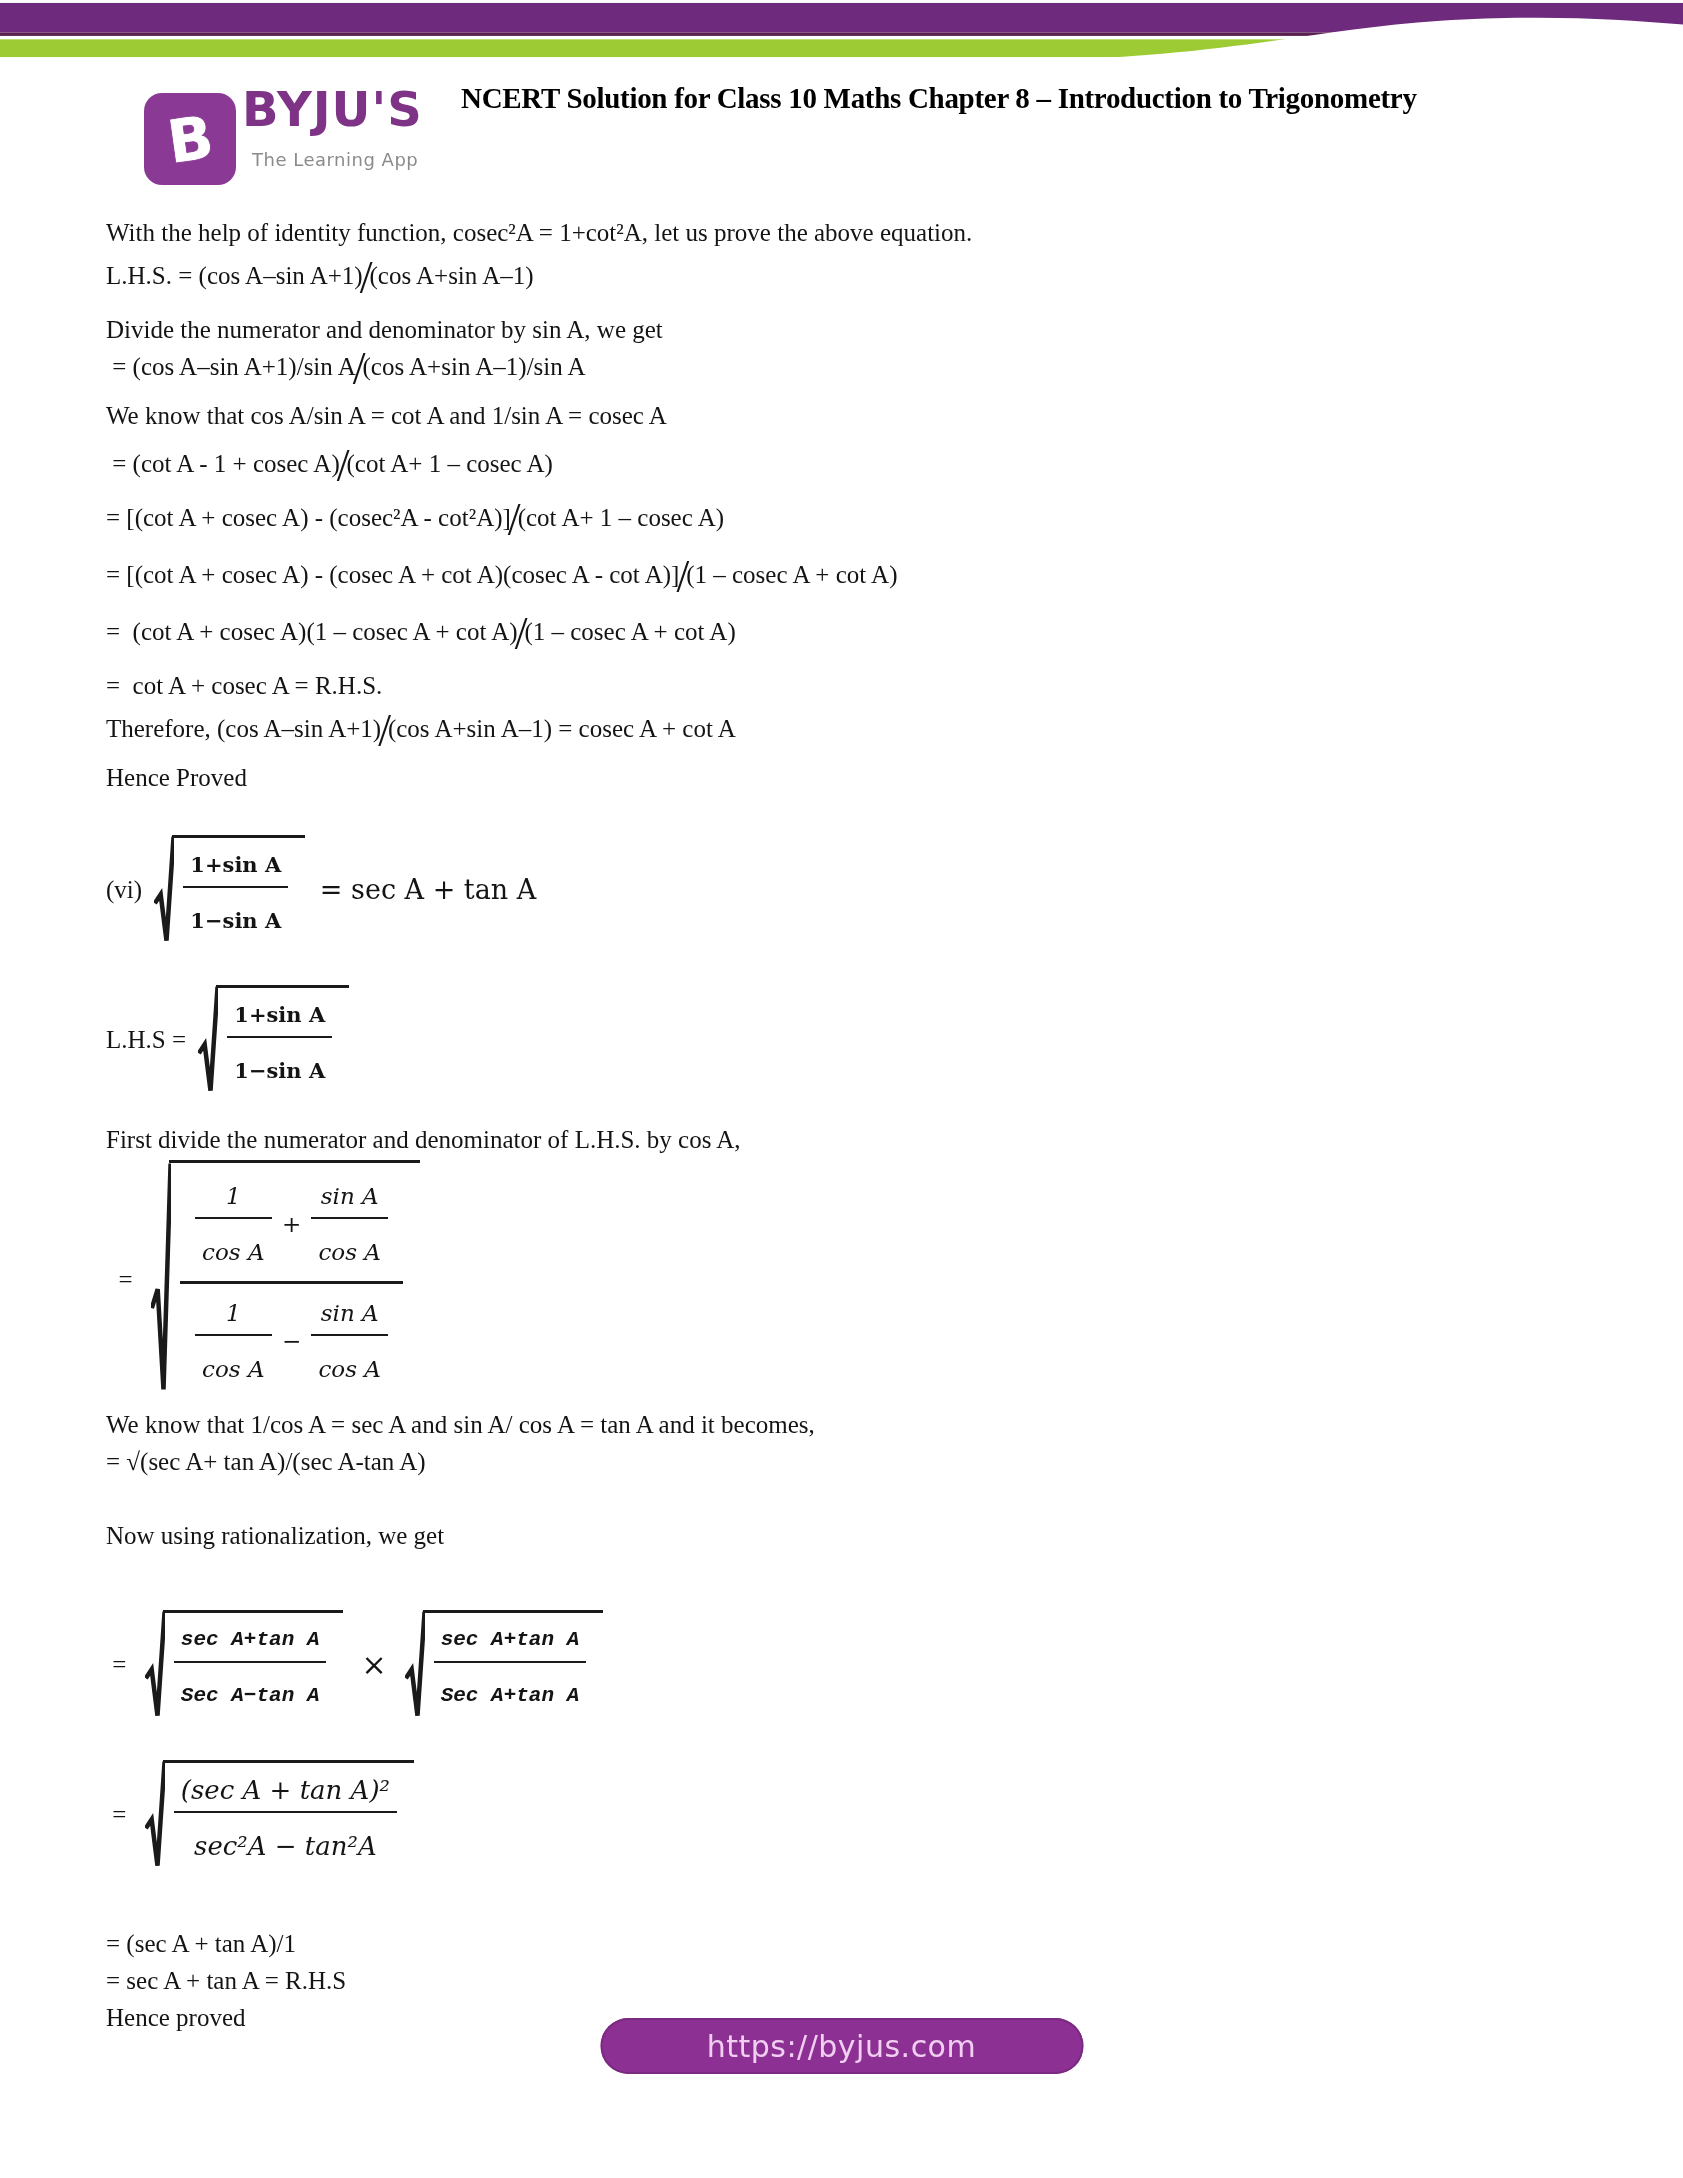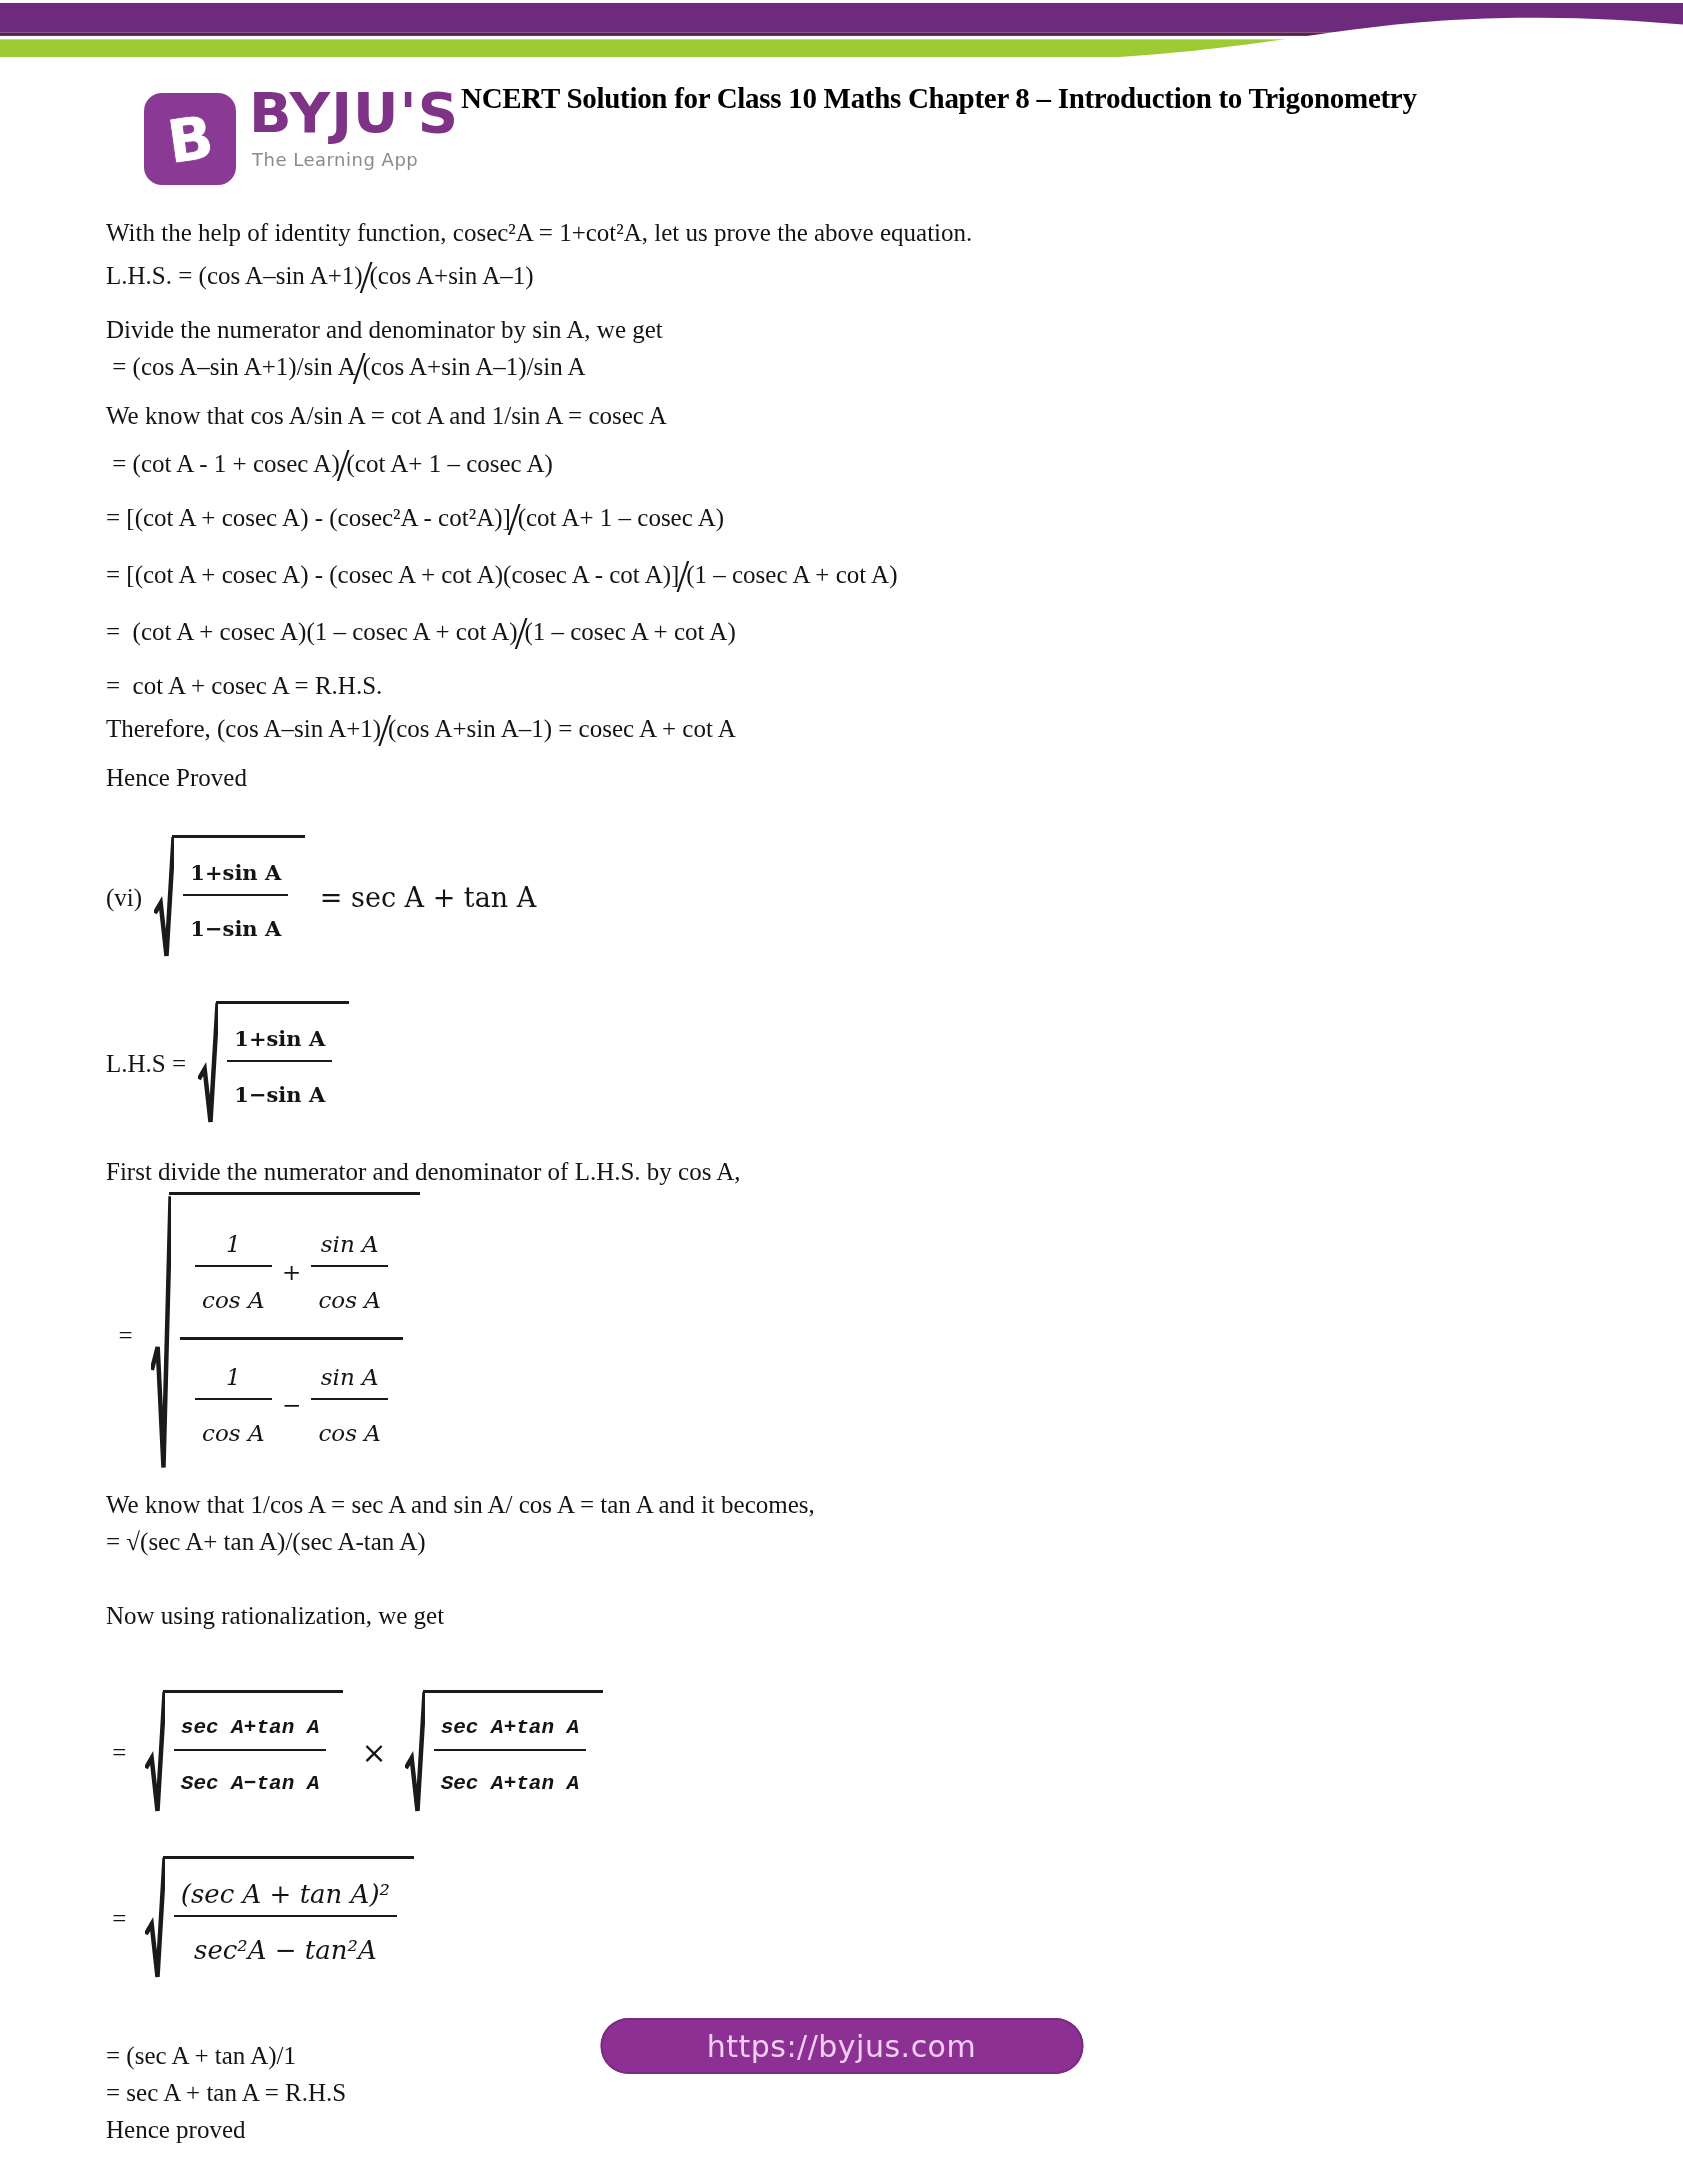--- a/index.html
+++ b/index.html
@@ -25,22 +25,22 @@
     position:absolute;left:144px;top:93px;width:92px;height:92px;
     background:var(--logo-purple);border-radius:18px;
     display:flex;align-items:center;justify-content:center;
   }
   .logo-b{
     font-family:"DejaVu Sans",sans-serif;font-weight:bold;font-size:59px;color:#fff;
     transform:rotate(-8deg);line-height:1;
     text-shadow:0 0 1px #fff;
   }
   .wordmark{
-    position:absolute;left:249px;top:85px;
-    font-family:"DejaVu Sans",sans-serif;font-weight:bold;font-size:56px;
+    position:absolute;left:242px;top:85px;
+    font-family:"DejaVu Sans",sans-serif;font-weight:bold;font-size:48px;
     color:var(--wordmark-purple);letter-spacing:1px;line-height:1;
   }
   .tagline{
     position:absolute;left:252px;top:149px;
     font-family:"DejaVu Sans",sans-serif;font-size:18px;color:var(--tagline-gray);
     letter-spacing:0.5px;
   }
   .doc-title{
     position:absolute;left:461px;top:82px;width:1168px;
     font-family:"Liberation Serif",serif;font-weight:bold;font-size:29px;
@@ -64,21 +64,21 @@
   .sqrt-sym svg{width:100%;height:100%;display:block;}
   .sqrt-body{
     border-top:3px solid #1a1a1a;margin-left:-2px;
     padding:5px 14px 2px 8px;display:flex;align-items:center;
   }
   .sq-sm .sqrt-body{font-size:21px;font-family:"DejaVu Serif",serif;font-weight:bold;}
   .sq-md .sqrt-body{font-size:21px;font-family:"Liberation Mono",monospace;font-style:italic;font-weight:bold;}
   .sq-lg .sqrt-body{font-size:26px;font-family:"DejaVu Serif",serif;font-style:italic;justify-content:flex-end;}
   .sq-big .sqrt-body{font-size:23px;font-family:"DejaVu Serif",serif;font-style:italic;}
   
-  .frac{display:inline-flex;flex-direction:column;text-align:center;vertical-align:middle;margin:12px 3px;}
+  .frac{display:inline-flex;flex-direction:column;text-align:center;vertical-align:middle;margin:4px 3px;}
   .fnum,.fden{display:flex;align-items:center;justify-content:center;}
   .fnum{border-bottom:2px solid #1a1a1a;padding:1px 7px 4px;}
   .fden{padding:16px 7px 1px;}
   .frac.outer > .fnum{border-bottom:3px solid #1a1a1a;padding:2px 12px 7px;}
   .frac.outer > .fden{padding:7px 12px 2px;}
   .f-eq{font-family:"DejaVu Serif",serif;font-size:27px;}
   
   .pill{
     position:absolute;top:2018px;left:50%;transform:translateX(-50%);
     width:483px;height:56px;border-radius:29px;background:var(--pill-purple);

